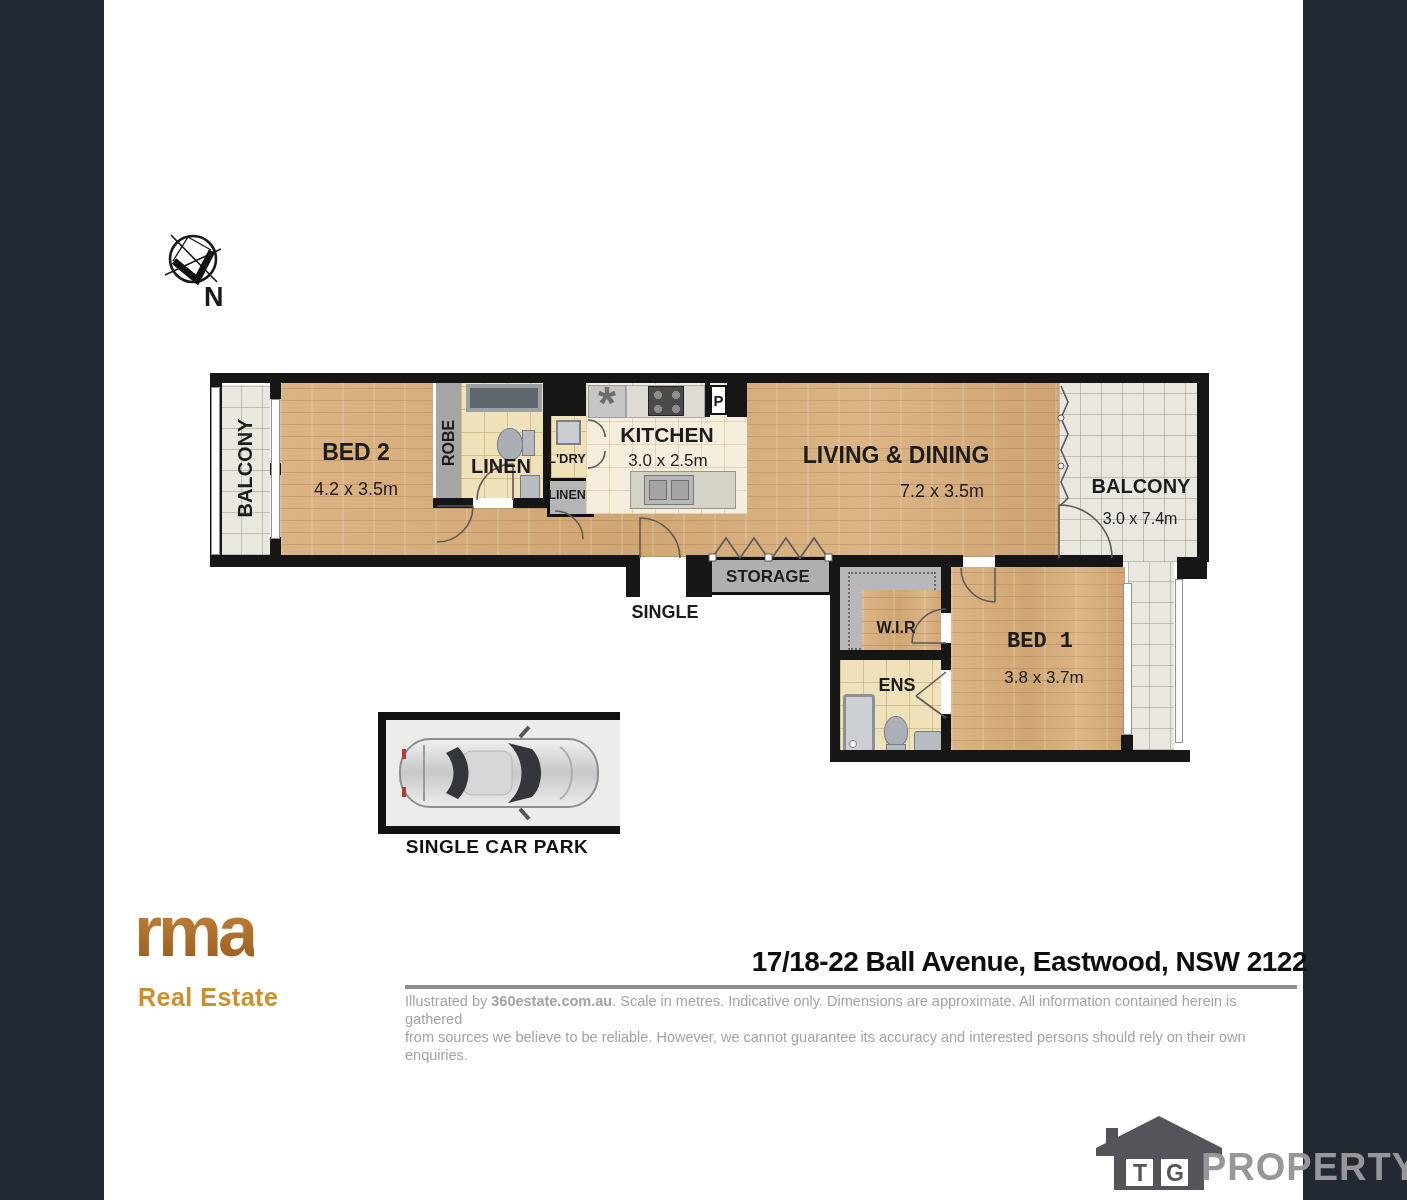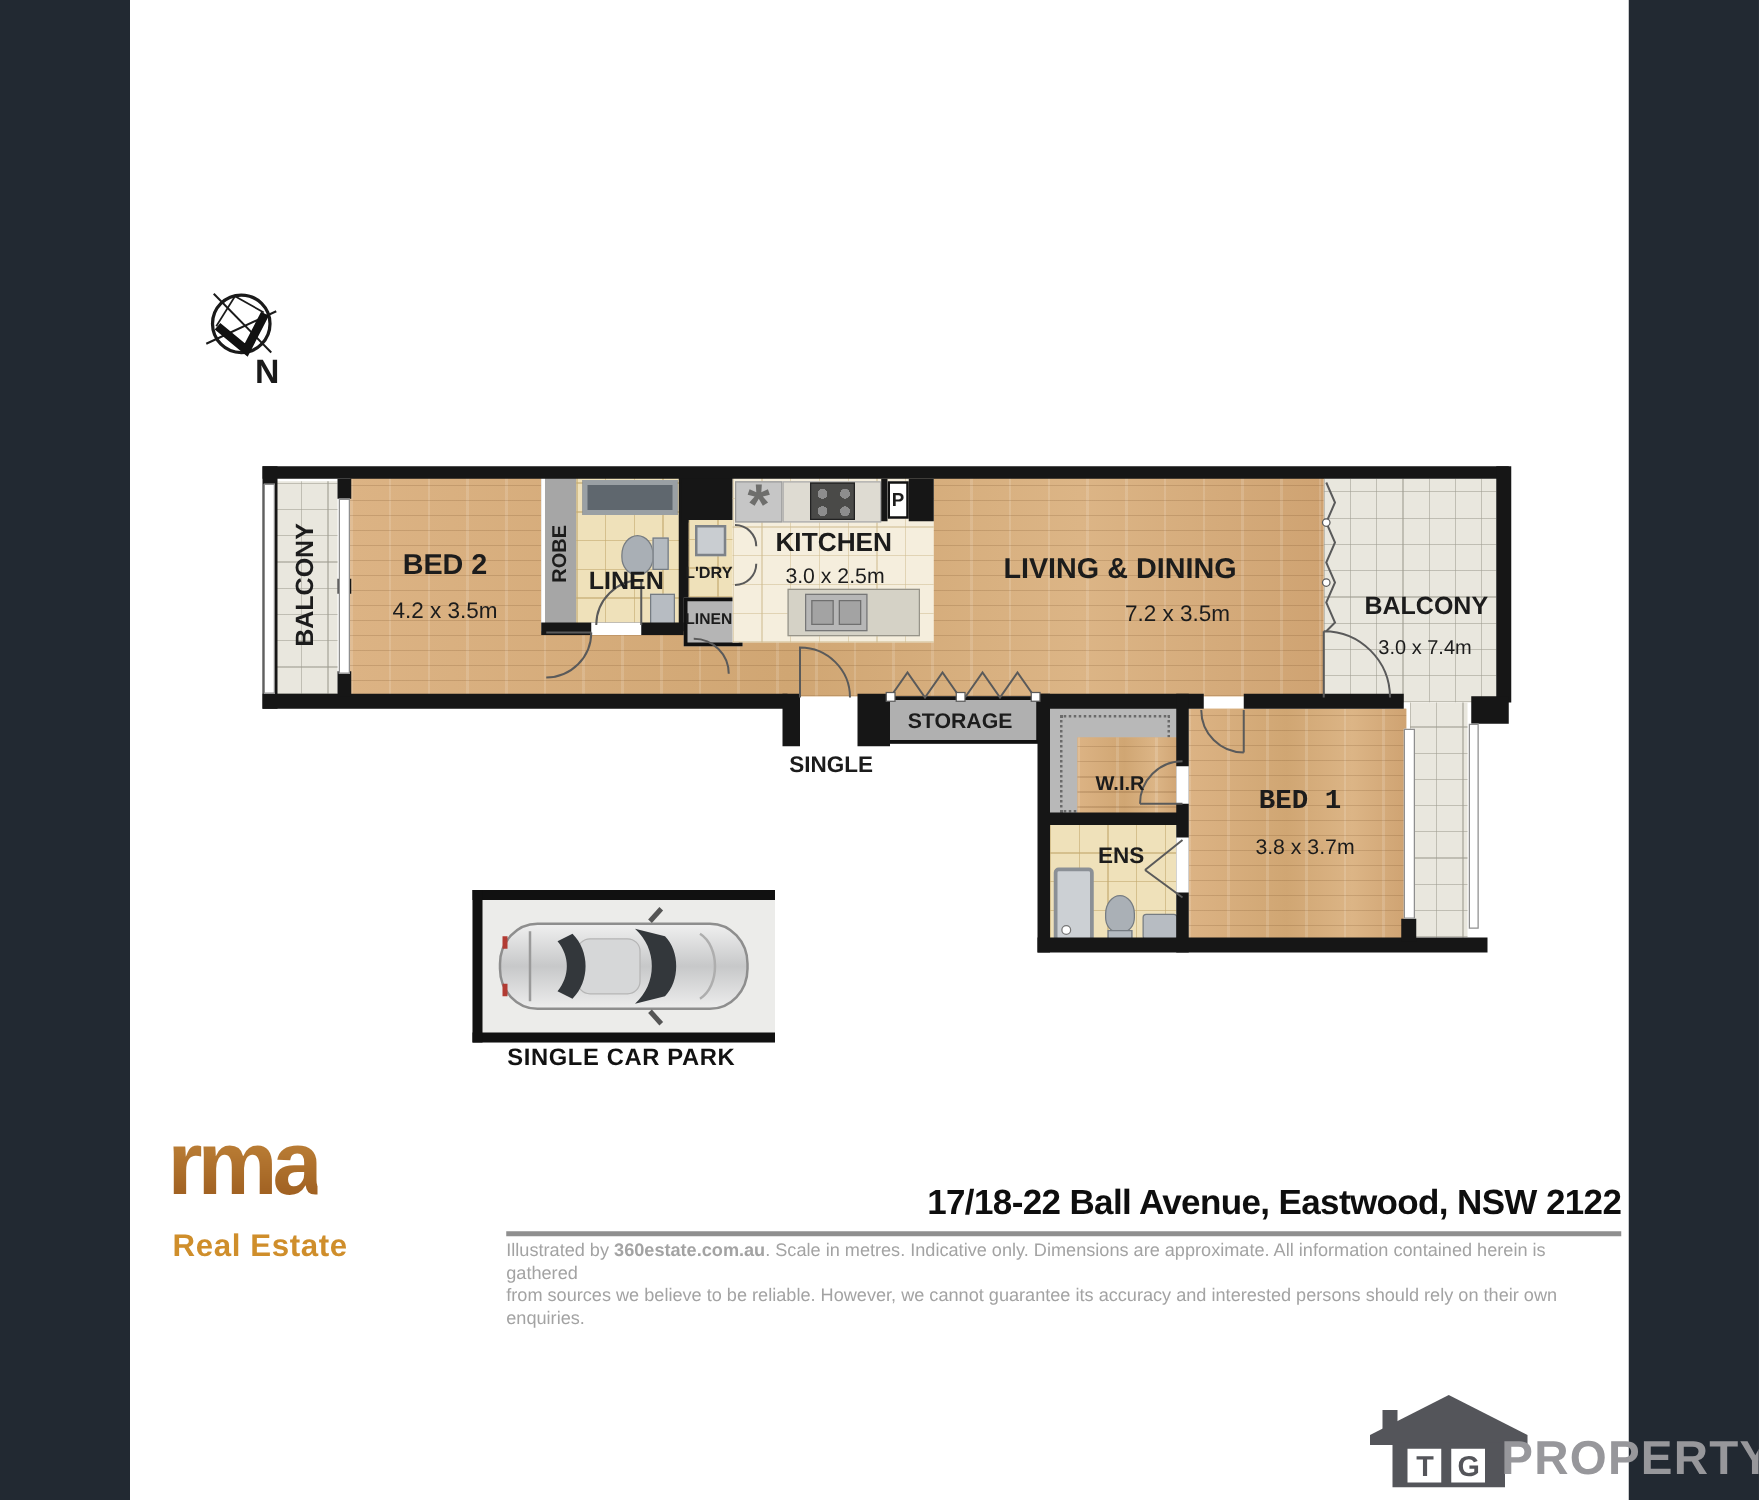--- a/index.html
+++ b/index.html
@@ -33,21 +33,21 @@
   .lblv{position:absolute;transform:translate(-50%,-50%) rotate(-90deg);font-weight:bold;
         color:#1c1c1c;white-space:nowrap;}
   .fix{position:absolute;box-sizing:border-box;}
   
   .brand-name{position:absolute;left:134px;top:896px;font-size:72px;font-weight:800;
       letter-spacing:-4px;line-height:70px;
       background:linear-gradient(180deg,#c68a3e,#9a5a1d);
       -webkit-background-clip:text;background-clip:text;color:transparent;}
   .brand-sub{position:absolute;left:138px;top:983px;font-size:25px;font-weight:600;
       color:#cf8e2b;letter-spacing:.5px;}
-  .addr{position:absolute;right:110px;top:946px;font-size:28px;font-weight:bold;color:#0e0e0e;
+  .addr{position:absolute;right:100px;top:946px;font-size:28px;font-weight:bold;color:#0e0e0e;
       letter-spacing:-.5px;}
   .rule{position:absolute;left:405px;top:985px;width:892px;height:4px;background:#8f8f8f;}
   .disc{position:absolute;left:405px;top:992px;width:892px;font-size:14.5px;line-height:18px;
       color:#a3a3a3;}
   .disc b{font-weight:bold;}
   .tig-word{position:absolute;left:1201px;top:1146px;font-size:38px;font-weight:bold;
       color:#97979b;letter-spacing:1px;}
   .cp-label{position:absolute;transform:translateX(-50%);font-weight:bold;font-size:19px;
       color:#121212;letter-spacing:.5px;}
 </style>

